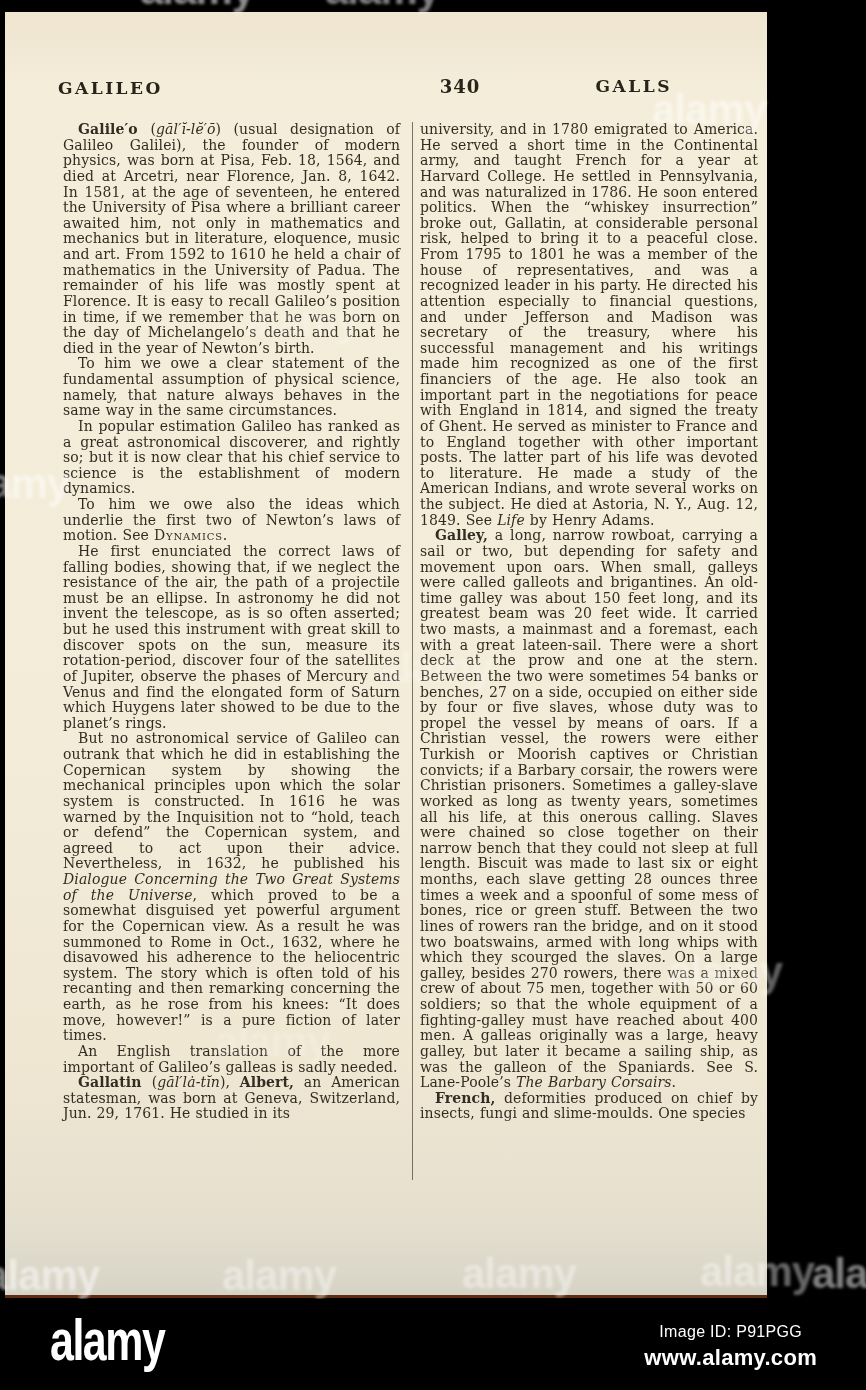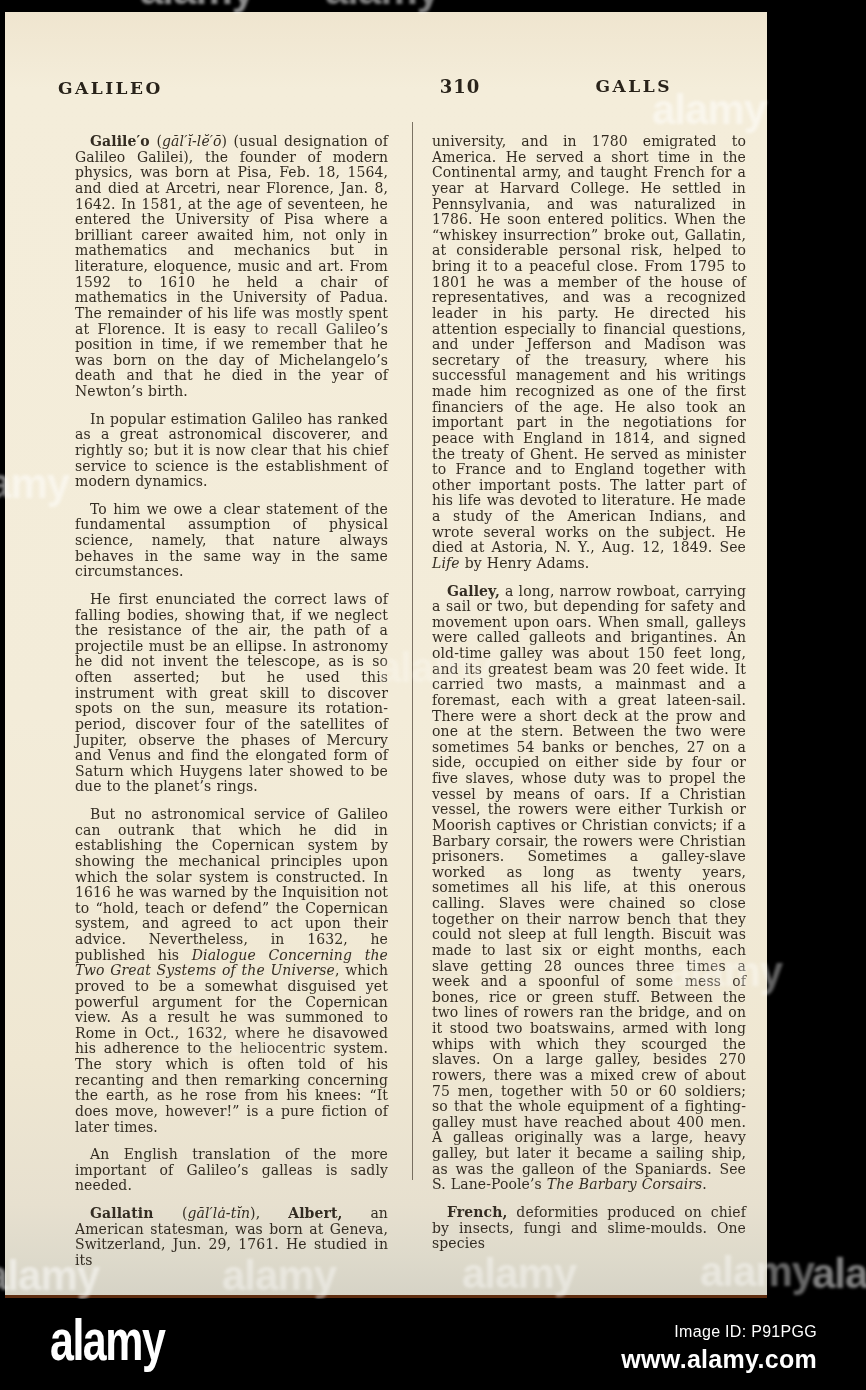--- a/index.html
+++ b/index.html
@@ -14,53 +14,54 @@
     border-bottom:3px solid #5e2d10;
   }
   .runhead{position:absolute;top:66px;left:53px;right:95px;height:22px;color:#29231a;}
   .runhead .lt{position:absolute;left:0;top:0;font-size:17px;font-weight:bold;letter-spacing:2.5px;}
   .runhead .pn{position:absolute;left:402px;top:-2px;transform:translateX(-50%);font-size:18px;font-weight:bold;letter-spacing:1px;}
   .runhead .rt{position:absolute;right:0;top:-2px;font-size:17px;font-weight:bold;letter-spacing:2.5px;text-align:center;}
   .columns{position:absolute;left:58px;top:110px;width:695px;display:flex;justify-content:space-between;}
   .col{width:337px;color:#332c22;font-size:14px;line-height:15.62px;text-align:justify;
        letter-spacing:0.1px;word-spacing:0.5px;}
   .col.right{width:338px;}
-  .col p{margin:12px;}
+  .col p{margin:0;}
   .col p.ind{text-indent:15px;}
   .sg-b{font-weight:bold;}
   .sg-i{font-style:italic;}
   .sg-sc{font-variant:small-caps;letter-spacing:0.8px;}
   .divider{position:absolute;left:407px;top:110px;width:1px;height:1058px;background:rgba(58,48,36,.65);}
   
   .wm{position:absolute;color:#fff;font-family:"Liberation Sans",sans-serif;font-weight:bold;
       font-size:42px;letter-spacing:-1px;filter:blur(1.6px);pointer-events:none;}
   
   .bar{position:absolute;left:0;bottom:0;width:866px;height:91px;background:#000;}
   .bar .logo{position:absolute;left:50px;top:16px;color:#fff;font-family:"Liberation Sans",sans-serif;
       font-weight:bold;font-size:58px;line-height:50px;letter-spacing:-2px;
       transform:scaleX(.74);transform-origin:left top;}
   .bar .meta{position:absolute;right:49px;top:24px;text-align:right;color:#fff;
       font-family:"Liberation Sans",sans-serif;}
-  .bar .meta .iid{font-size:16px;font-weight:normal;letter-spacing:.3px;}
-  .bar .meta .url{font-size:25px;font-weight:bold;margin-top:4px;letter-spacing:.3px;}
+  .bar .meta .iid{font-size:16px;font-weight:normal;letter-spacing:.3px;text-align:center;}
+  .bar .meta .url{font-size:22px;font-weight:bold;margin-top:4px;letter-spacing:.3px;}
 </style>
 </head>
 <body>
 
 <div class="page">
   <div class="runhead">
     <span class="lt">GALILEO</span>
-    <span class="pn">310</span>
+    <span class="pn">340</span>
     <span class="rt">GALLS</span>
   </div>
   <div class="columns">
     <div class="col left">
         <p class="ind"><span class="sg-b">Galile′o </span><span class="sg-n">(</span><span class="sg-i">găl′ĭ-lĕ′ō</span><span class="sg-n">) (usual designation of Galileo Galilei), the founder of modern physics, was born at Pisa, Feb. 18, 1564, and died at Arcetri, near Florence, Jan. 8, 1642. In 1581, at the age of seventeen, he entered the University of Pisa where a brilliant career awaited him, not only in mathematics and mechanics but in literature, eloquence, music and art. From 1592 to 1610 he held a chair of mathematics in the University of Padua. The remainder of his life was mostly spent at Florence. It is easy to recall Galileo’s position in time, if we remember that he was born on the day of Michelangelo’s death and that he died in the year of Newton’s birth.</span></p>
+        <p class="ind"><span class="sg-n">To him we owe a clear statement of the fundamental assumption of physical science, namely, that nature always behaves in the same way in the same circumstances.</span></p>
         <p class="ind"><span class="sg-n">In popular estimation Galileo has ranked as a great astronomical discoverer, and rightly so; but it is now clear that his chief service to science is the establishment of modern dynamics.</span></p>
-        <p class="ind"><span class="sg-n">To him we owe a clear statement of the fundamental assumption of physical science, namely, that nature always behaves in the same way in the same circumstances.</span></p>
+        <p class="ind"><span class="sg-n">To him we owe also the ideas which underlie the first two of Newton’s laws of motion. See </span><span class="sg-sc">Dynamics</span><span class="sg-n">.</span></p>
         <p class="ind"><span class="sg-n">He first enunciated the correct laws of falling bodies, showing that, if we neglect the resistance of the air, the path of a projectile must be an ellipse. In astronomy he did not invent the telescope, as is so often asserted; but he used this instrument with great skill to discover spots on the sun, measure its rotation-period, discover four of the satellites of Jupiter, observe the phases of Mercury and Venus and find the elongated form of Saturn which Huygens later showed to be due to the planet’s rings.</span></p>
         <p class="ind"><span class="sg-n">But no astronomical service of Galileo can outrank that which he did in establishing the Copernican system by showing the mechanical principles upon which the solar system is constructed. In 1616 he was warned by the Inquisition not to “hold, teach or defend” the Copernican system, and agreed to act upon their advice. Nevertheless, in 1632, he published his </span><span class="sg-i">Dialogue Concerning the Two Great Systems of the Universe</span><span class="sg-n">, which proved to be a somewhat disguised yet powerful argument for the Copernican view. As a result he was summoned to Rome in Oct., 1632, where he disavowed his adherence to the heliocentric system. The story which is often told of his recanting and then remarking concerning the earth, as he rose from his knees: “It does move, however!” is a pure fiction of later times.</span></p>
         <p class="ind"><span class="sg-n">An English translation of the more important of Galileo’s galleas is sadly needed.</span></p>
         <p class="ind"><span class="sg-b">Gallatin </span><span class="sg-n">(</span><span class="sg-i">găl′lȧ-tĭn</span><span class="sg-n">), </span><span class="sg-b">Albert,</span><span class="sg-n"> an American statesman, was born at Geneva, Switzerland, Jun. 29, 1761. He studied in its</span></p>
       </div>
     <div class="col right">
         <p class=""><span class="sg-n">university, and in 1780 emigrated to America. He served a short time in the Continental army, and taught French for a year at Harvard College. He settled in Pennsylvania, and was naturalized in 1786. He soon entered politics. When the “whiskey insurrection” broke out, Gallatin, at considerable personal risk, helped to bring it to a peaceful close. From 1795 to 1801 he was a member of the house of representatives, and was a recognized leader in his party. He directed his attention especially to financial questions, and under Jefferson and Madison was secretary of the treasury, where his successful management and his writings made him recognized as one of the first financiers of the age. He also took an important part in the negotiations for peace with England in 1814, and signed the treaty of Ghent. He served as minister to France and to England together with other important posts. The latter part of his life was devoted to literature. He made a study of the American Indians, and wrote several works on the subject. He died at Astoria, N. Y., Aug. 12, 1849. See </span><span class="sg-i">Life</span><span class="sg-n"> by Henry Adams.</span></p>
         <p class="ind"><span class="sg-b">Galley,</span><span class="sg-n"> a long, narrow rowboat, carrying a sail or two, but depending for safety and movement upon oars. When small, galleys were called galleots and brigantines. An old-time galley was about 150 feet long, and its greatest beam was 20 feet wide. It carried two masts, a mainmast and a foremast, each with a great lateen-sail. There were a short deck at the prow and one at the stern. Between the two were sometimes 54 banks or benches, 27 on a side, occupied on either side by four or five slaves, whose duty was to propel the vessel by means of oars. If a Christian vessel, the rowers were either Turkish or Moorish captives or Christian convicts; if a Barbary corsair, the rowers were Christian prisoners. Sometimes a galley-slave worked as long as twenty years, sometimes all his life, at this onerous calling. Slaves were chained so close together on their narrow bench that they could not sleep at full length. Biscuit was made to last six or eight months, each slave getting 28 ounces three times a week and a spoonful of some mess of bones, rice or green stuff. Between the two lines of rowers ran the bridge, and on it stood two boatswains, armed with long whips with which they scourged the slaves. On a large galley, besides 270 rowers, there was a mixed crew of about 75 men, together with 50 or 60 soldiers; so that the whole equipment of a fighting-galley must have reached about 400 men. A galleas originally was a large, heavy galley, but later it became a sailing ship, as was the galleon of the Spaniards. See S. Lane-Poole’s </span><span class="sg-i">The Barbary Corsairs</span><span class="sg-n">.</span></p>
         <p class="ind"><span class="sg-b">French,</span><span class="sg-n"> deformities produced on chief by insects, fungi and slime-moulds. One species</span></p>
       </div>

